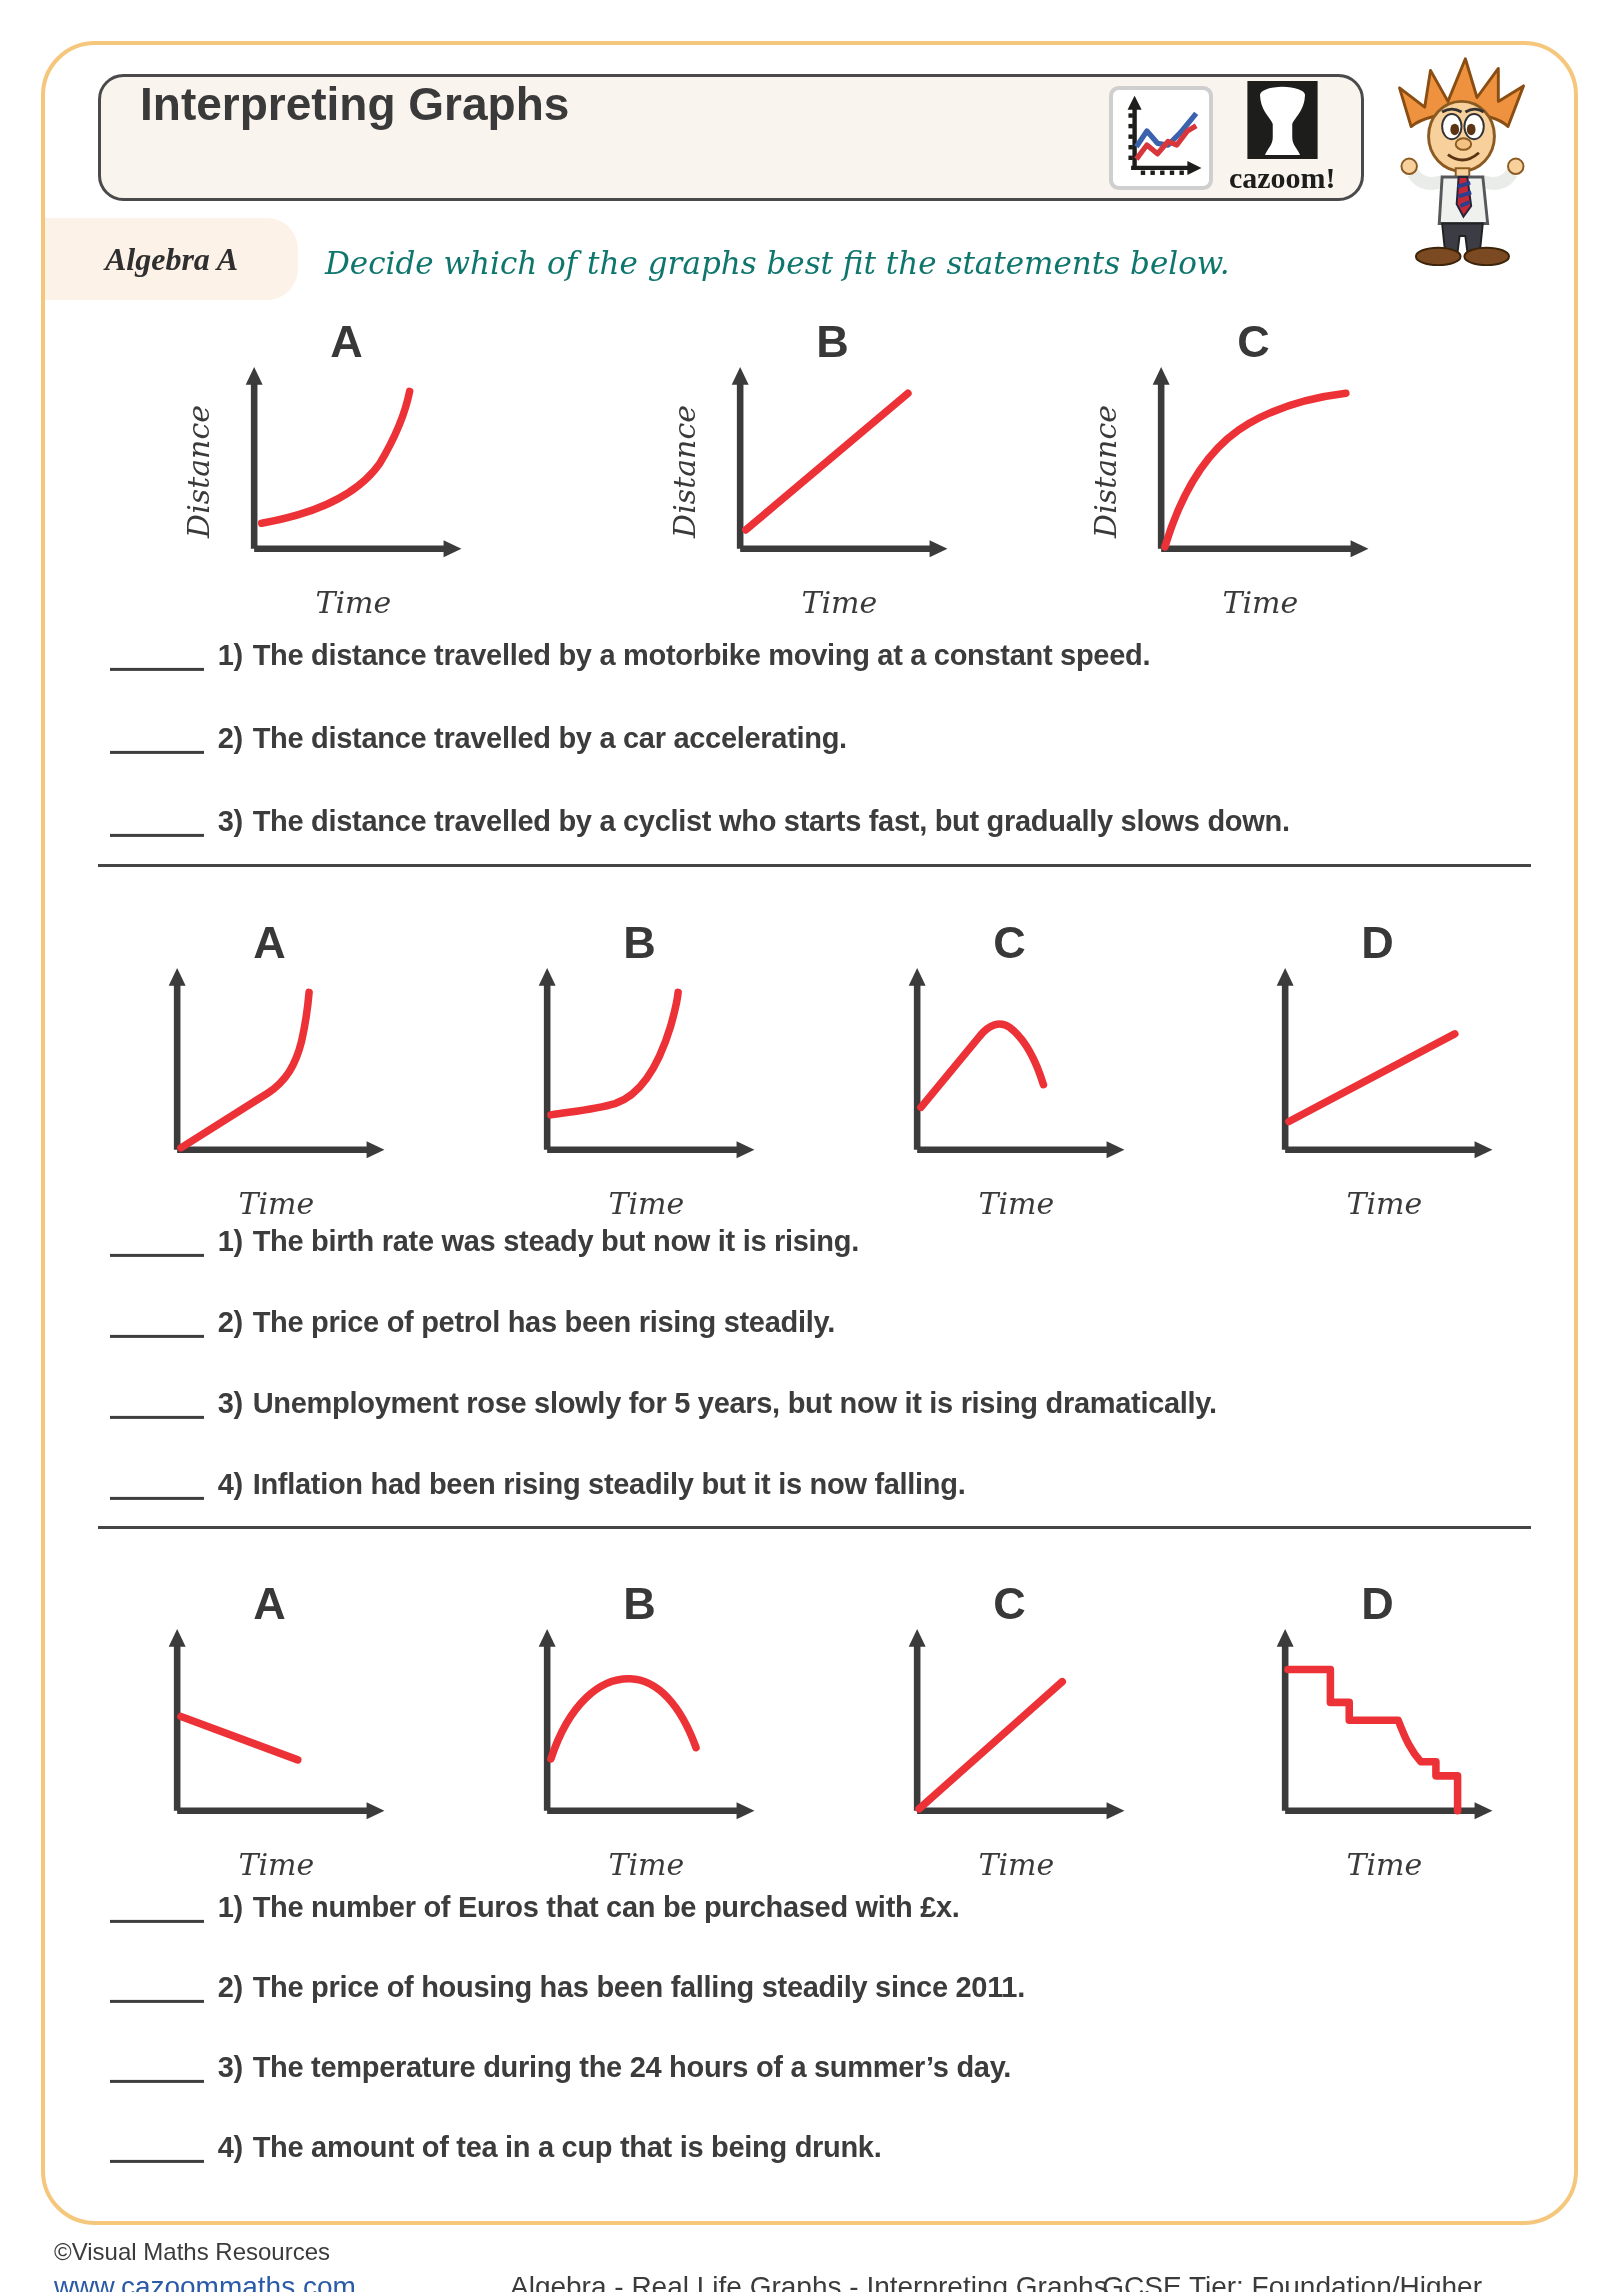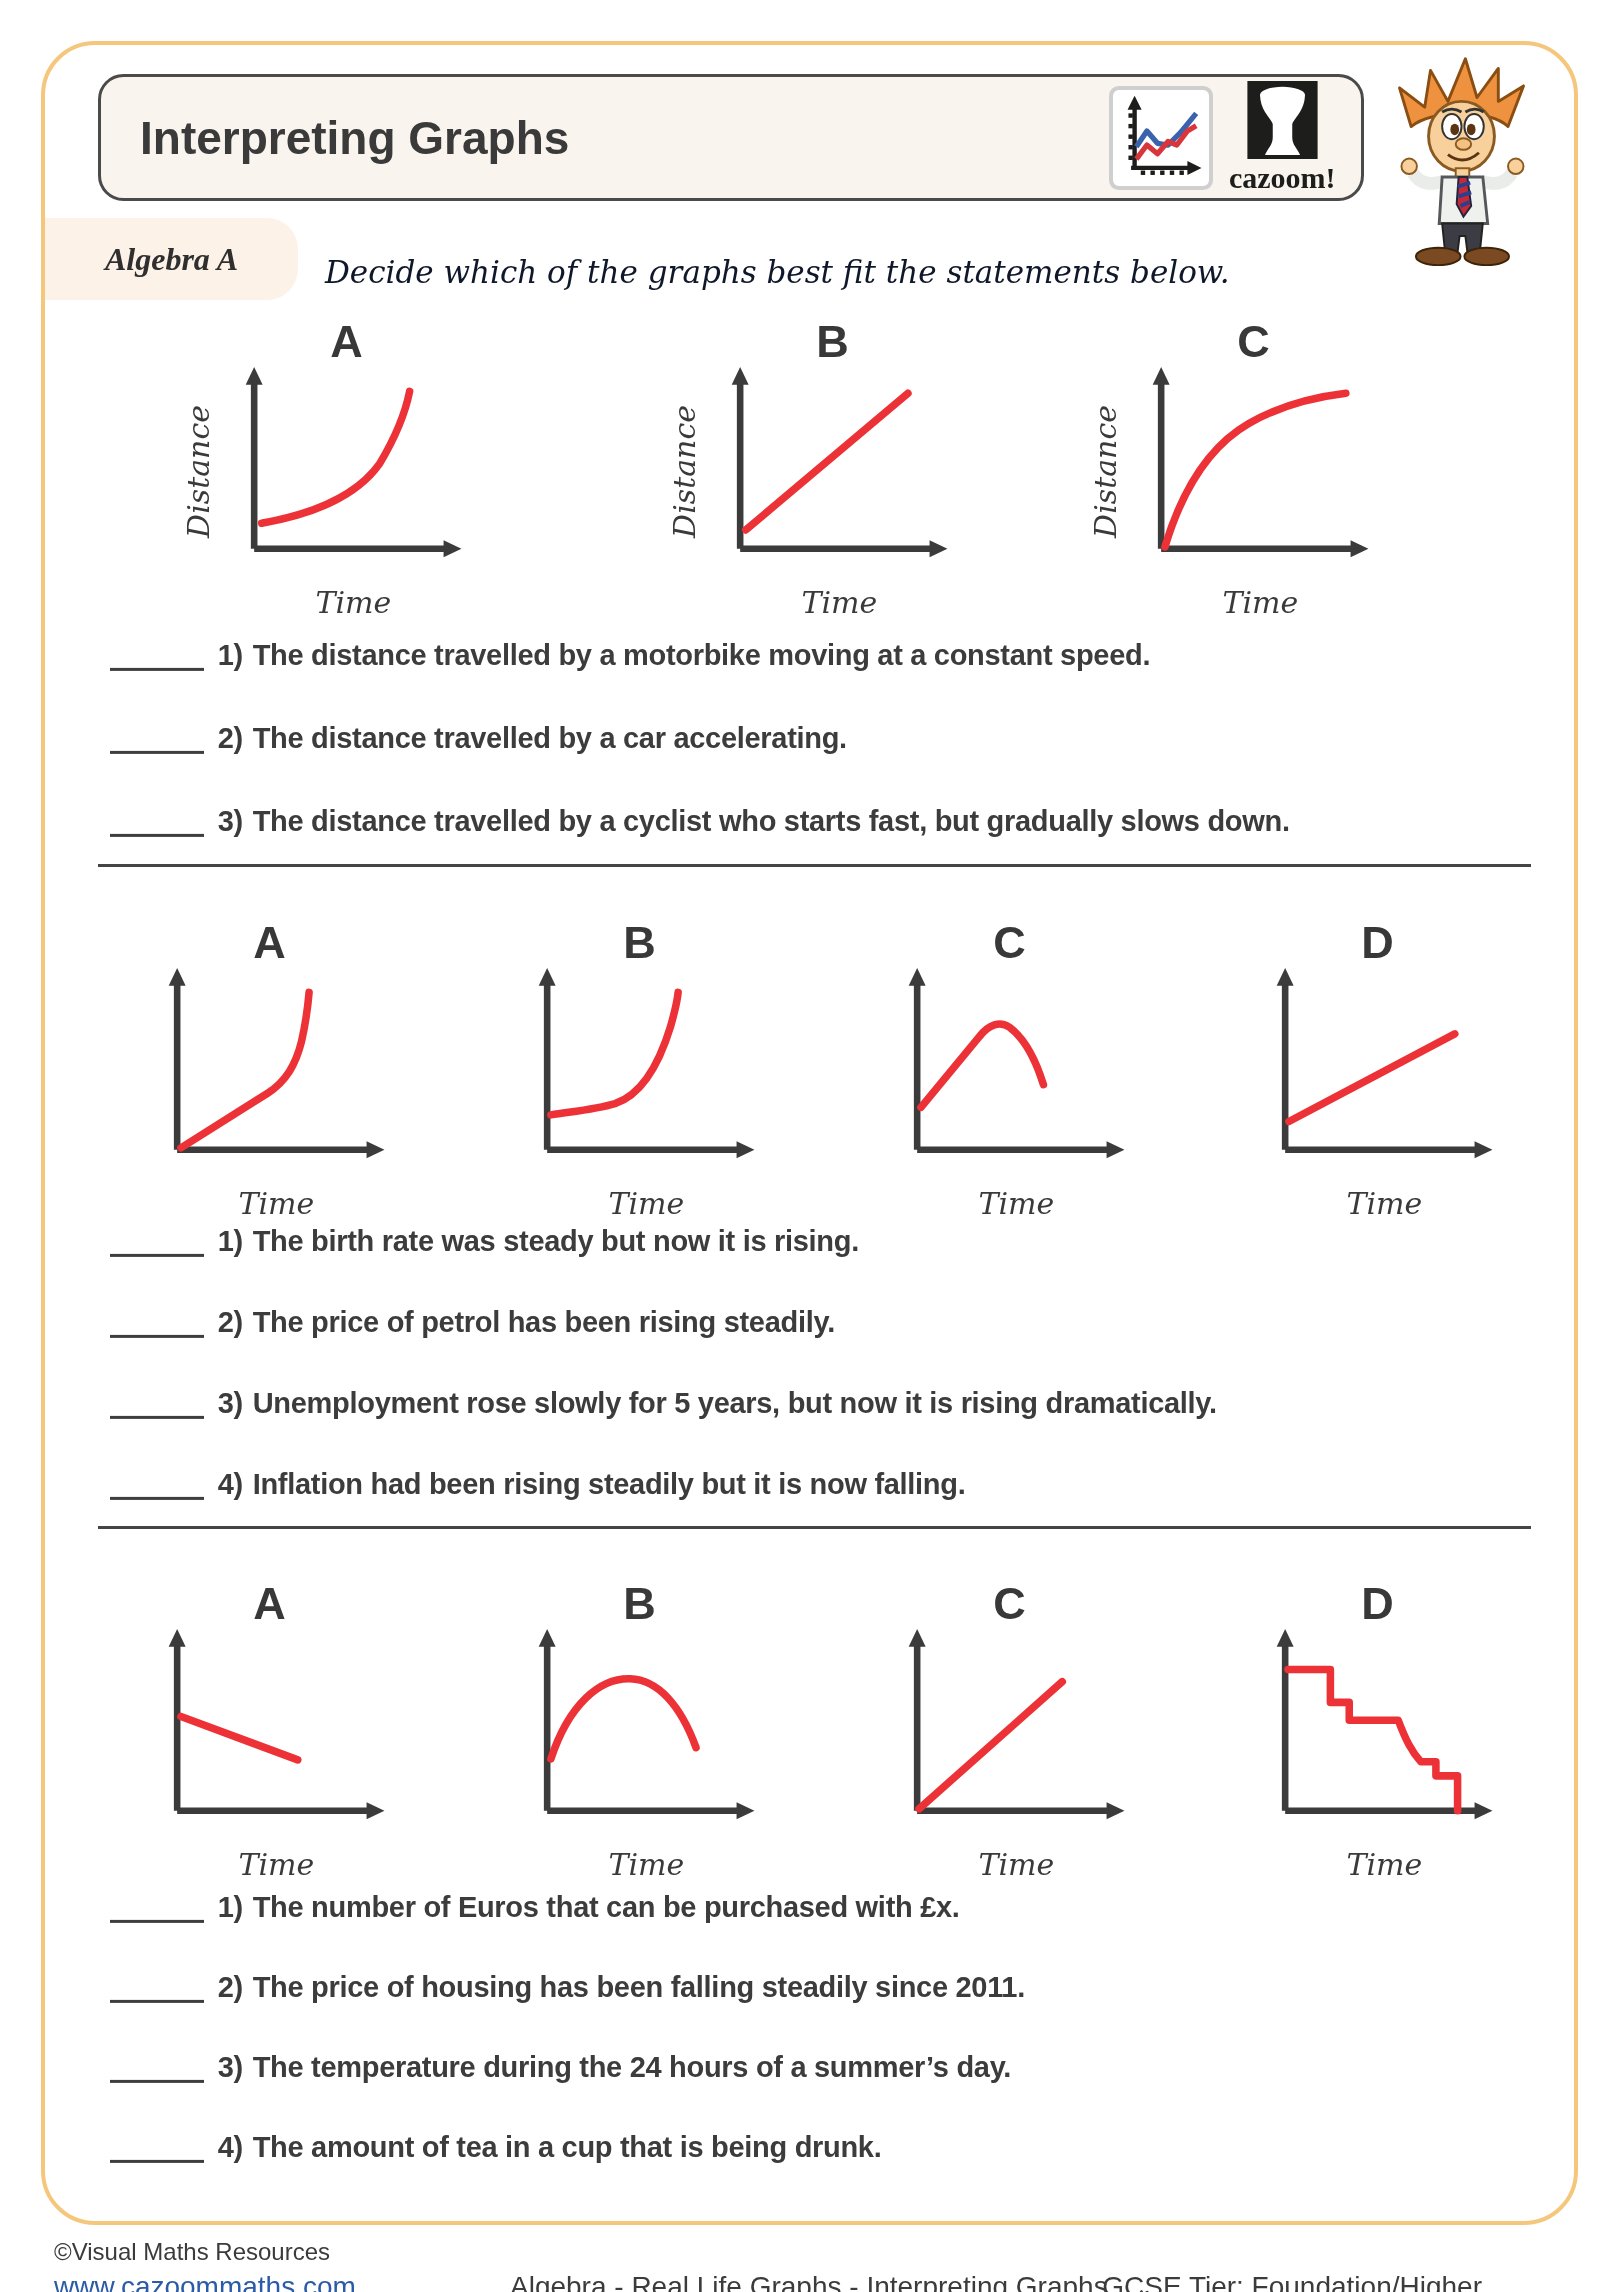--- a/index.html
+++ b/index.html
@@ -18,21 +18,21 @@
     border: 4.9px solid #f5c77d;
     border-radius: 54px;
   }
   
   .header-box {
     position: absolute; left: 98px; top: 74px;
     width: 1266px; height: 127px;
     background: #f9f4ee;
     border: 3.9px solid #4a4a4a;
     border-radius: 25.5px;
-    display: flex; align-items: center;
+    display: flex; 
   }
   .title {
     padding-left: 39px;
     font-size: 46px; font-weight: bold; color: #3a3a3a;
   }
   .header-icons {
     position: absolute; right: 25.5px; top: 50%;
     transform: translateY(-50%);
     display: flex; align-items: center; gap: 16px;
   }
@@ -53,23 +53,23 @@
     position: absolute; left: 45px; top: 218px;
     width: 253px; height: 82px;
     background: #fdf2e8;
     border-radius: 0 31px 31px 0;
     display: flex; align-items: center; justify-content: center;
     font-family: "Liberation Serif", serif;
     font-weight: bold; font-style: italic;
     font-size: 32px; color: #2f2f2f;
   }
   .instruction {
-    position: absolute; left: 325px; top: 254px;
+    position: absolute; left: 325px; top: 245px;
     font-family: "DejaVu Serif", serif;
-    font-style: italic; font-size: 31px; color: #0f172a;
+    font-style: italic; font-size: 31px; color: #0f766e;
   }
   
   .graph-block { position: absolute; }
   .letter {
     width: 245px; height: 47px; line-height: 47px;
     text-align: center;
     font-size: 45px; font-weight: 800; color: #383838;
   }
   .row1 .letter, .row1 .xlabel { margin-left: 43px; }
   .svg-row { display: flex; align-items: center; }

